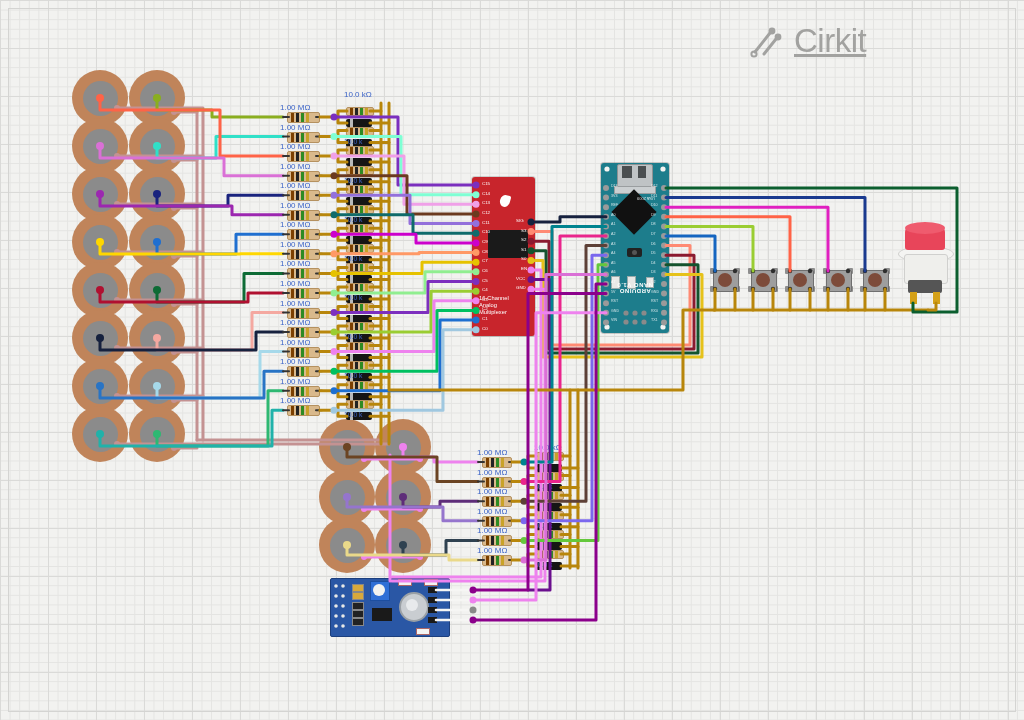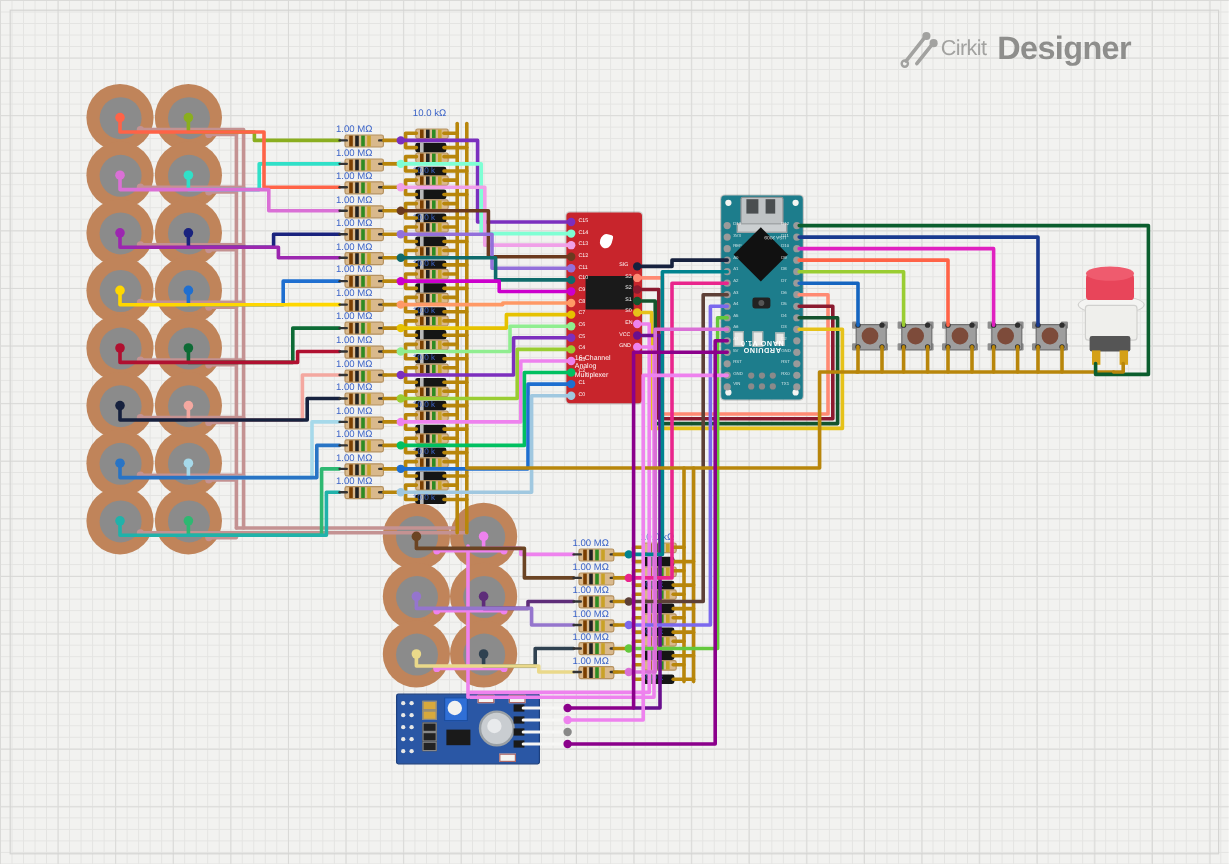--- a/index.html
+++ b/index.html
@@ -9,41 +9,40 @@
       linear-gradient(#dadad8 1px, transparent 1px),
       linear-gradient(90deg,#dadad8 1px, transparent 1px),
       linear-gradient(#e4e4e2 1px, transparent 1px),
       linear-gradient(90deg,#e4e4e2 1px, transparent 1px);
     background-size:48px 48px,48px 48px,9.6px 9.6px,9.6px 9.6px;
     font-family:"Liberation Sans", sans-serif;}
   #frame{position:absolute;left:8px;top:8px;right:8px;bottom:8px;border:1px solid #d4d4d2;pointer-events:none;}
   #wires{position:absolute;left:0;top:0;z-index:50;}
   .abs{position:absolute;}
   #logo{position:absolute;left:748px;top:22px;display:flex;align-items:center;z-index:10;}
-  #logo .t1{font-size:18px;color:#a2a2a0;font-weight:500;letter-spacing:-0.5px;margin-left:0;}
+  #logo .t1{font-size:33px;color:#a2a2a0;font-weight:500;letter-spacing:-0.5px;margin-left:10px;text-decoration:underline;}
   #logo .t2{font-size:27px;color:#8e8e8c;font-weight:bold;letter-spacing:-0.5px;margin-left:9px;}
   .tiny{position:absolute;font-size:8px;white-space:nowrap;transform-origin:0 0;z-index:30;}
 </style>
 </head>
 <body>
 
 <div id="stage">
   <div id="frame"></div>
   <div id="logo">
     <svg width="36" height="36" viewBox="0 0 36 36">
       <g stroke="#a2a2a0" stroke-width="3" fill="none" stroke-linecap="round">
         <line x1="7" y1="29" x2="22" y2="10"></line>
         <line x1="16" y1="31" x2="28" y2="16"></line>
       </g>
       <circle cx="24" cy="8" r="3.4" fill="#a2a2a0"></circle>
       <circle cx="30" cy="14" r="3.4" fill="#a2a2a0"></circle>
       <circle cx="6" cy="31" r="2.6" fill="none" stroke="#a2a2a0" stroke-width="2"></circle>
     </svg>
     <span class="t1">Cirkit</span>
-    <span class="t2">Designer</span>
   </div>
   <svg id="wires" width="1024" height="720">
       <polyline points="197,110 197,440" fill="none" stroke="#c49292" stroke-width="3" stroke-linejoin="round" stroke-linecap="round"></polyline>
       <polyline points="203,110 203,440" fill="none" stroke="#c49292" stroke-width="3" stroke-linejoin="round" stroke-linecap="round"></polyline>
       <polyline points="197,440 381,440" fill="none" stroke="#c49292" stroke-width="3" stroke-linejoin="round" stroke-linecap="round"></polyline>
       <polyline points="203,444 389,444" fill="none" stroke="#c49292" stroke-width="3" stroke-linejoin="round" stroke-linecap="round"></polyline>
       <polyline points="117,108 203,108" fill="none" stroke="#c49292" stroke-width="3" stroke-linejoin="round" stroke-linecap="round"></polyline>
       <polyline points="174,112 197,112" fill="none" stroke="#c49292" stroke-width="3" stroke-linejoin="round" stroke-linecap="round"></polyline>
       <circle cx="117" cy="108" r="3" fill="#c49292"></circle>
       <circle cx="174" cy="112" r="3" fill="#c49292"></circle>

